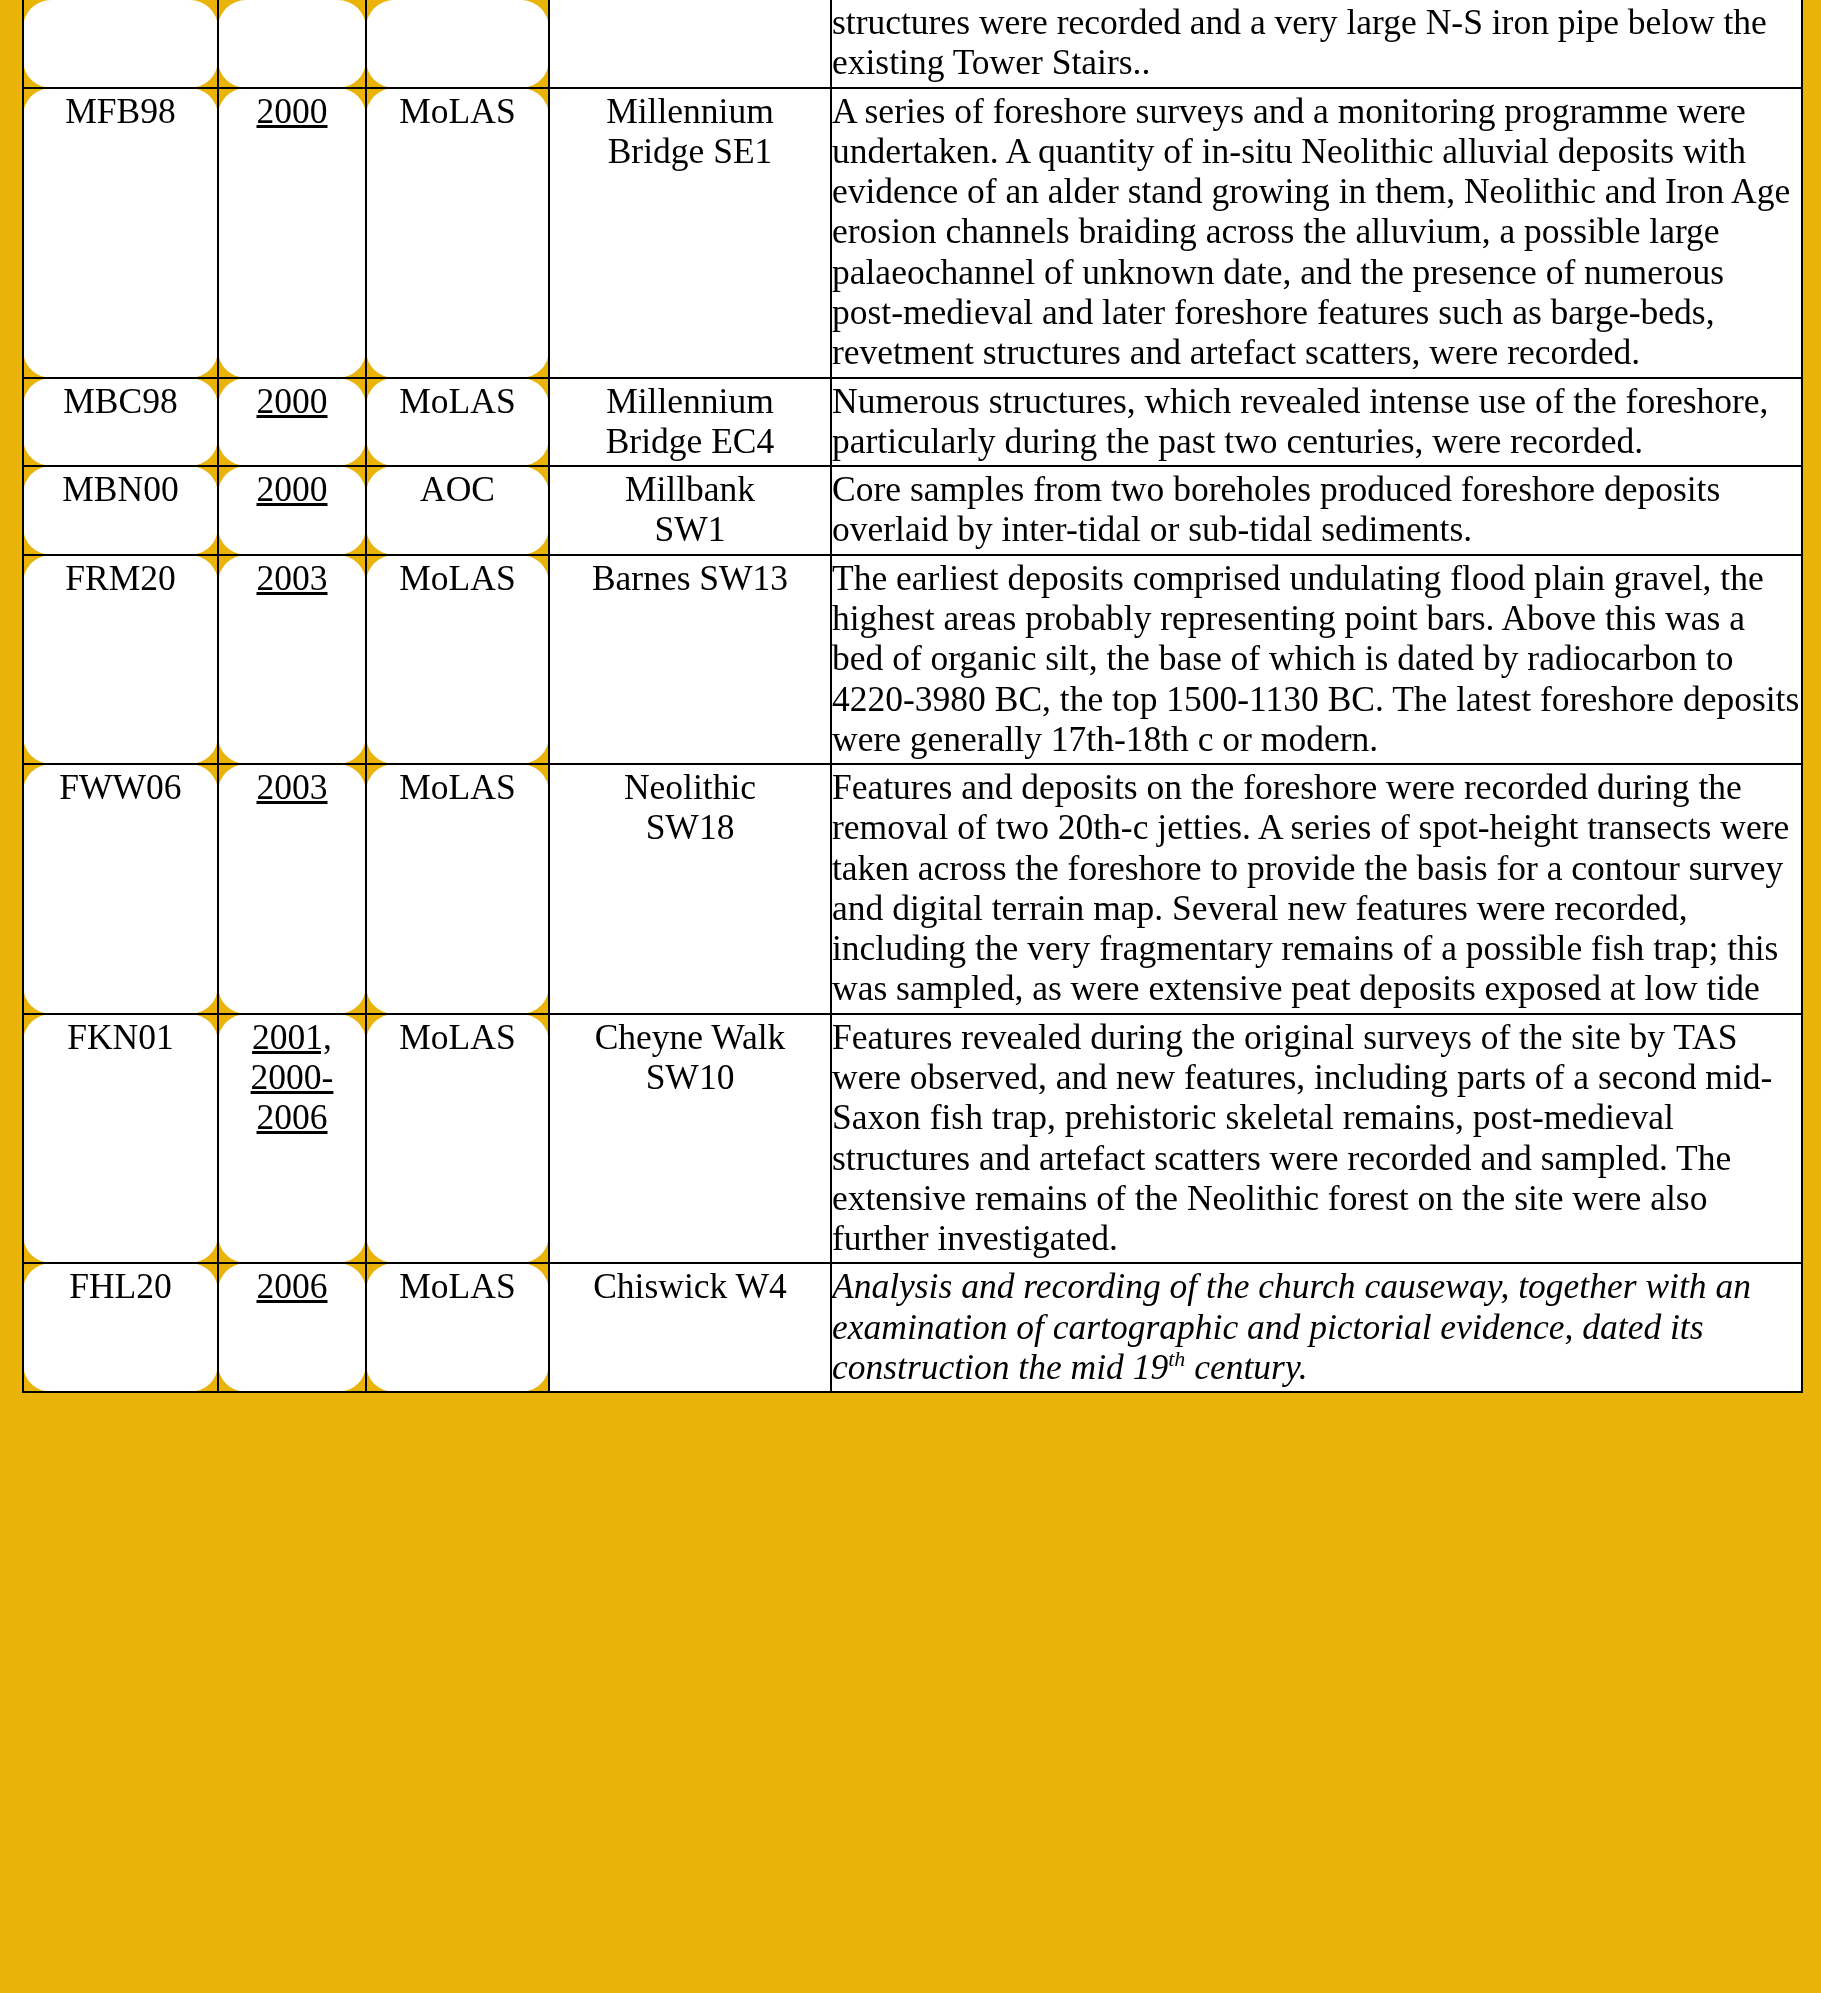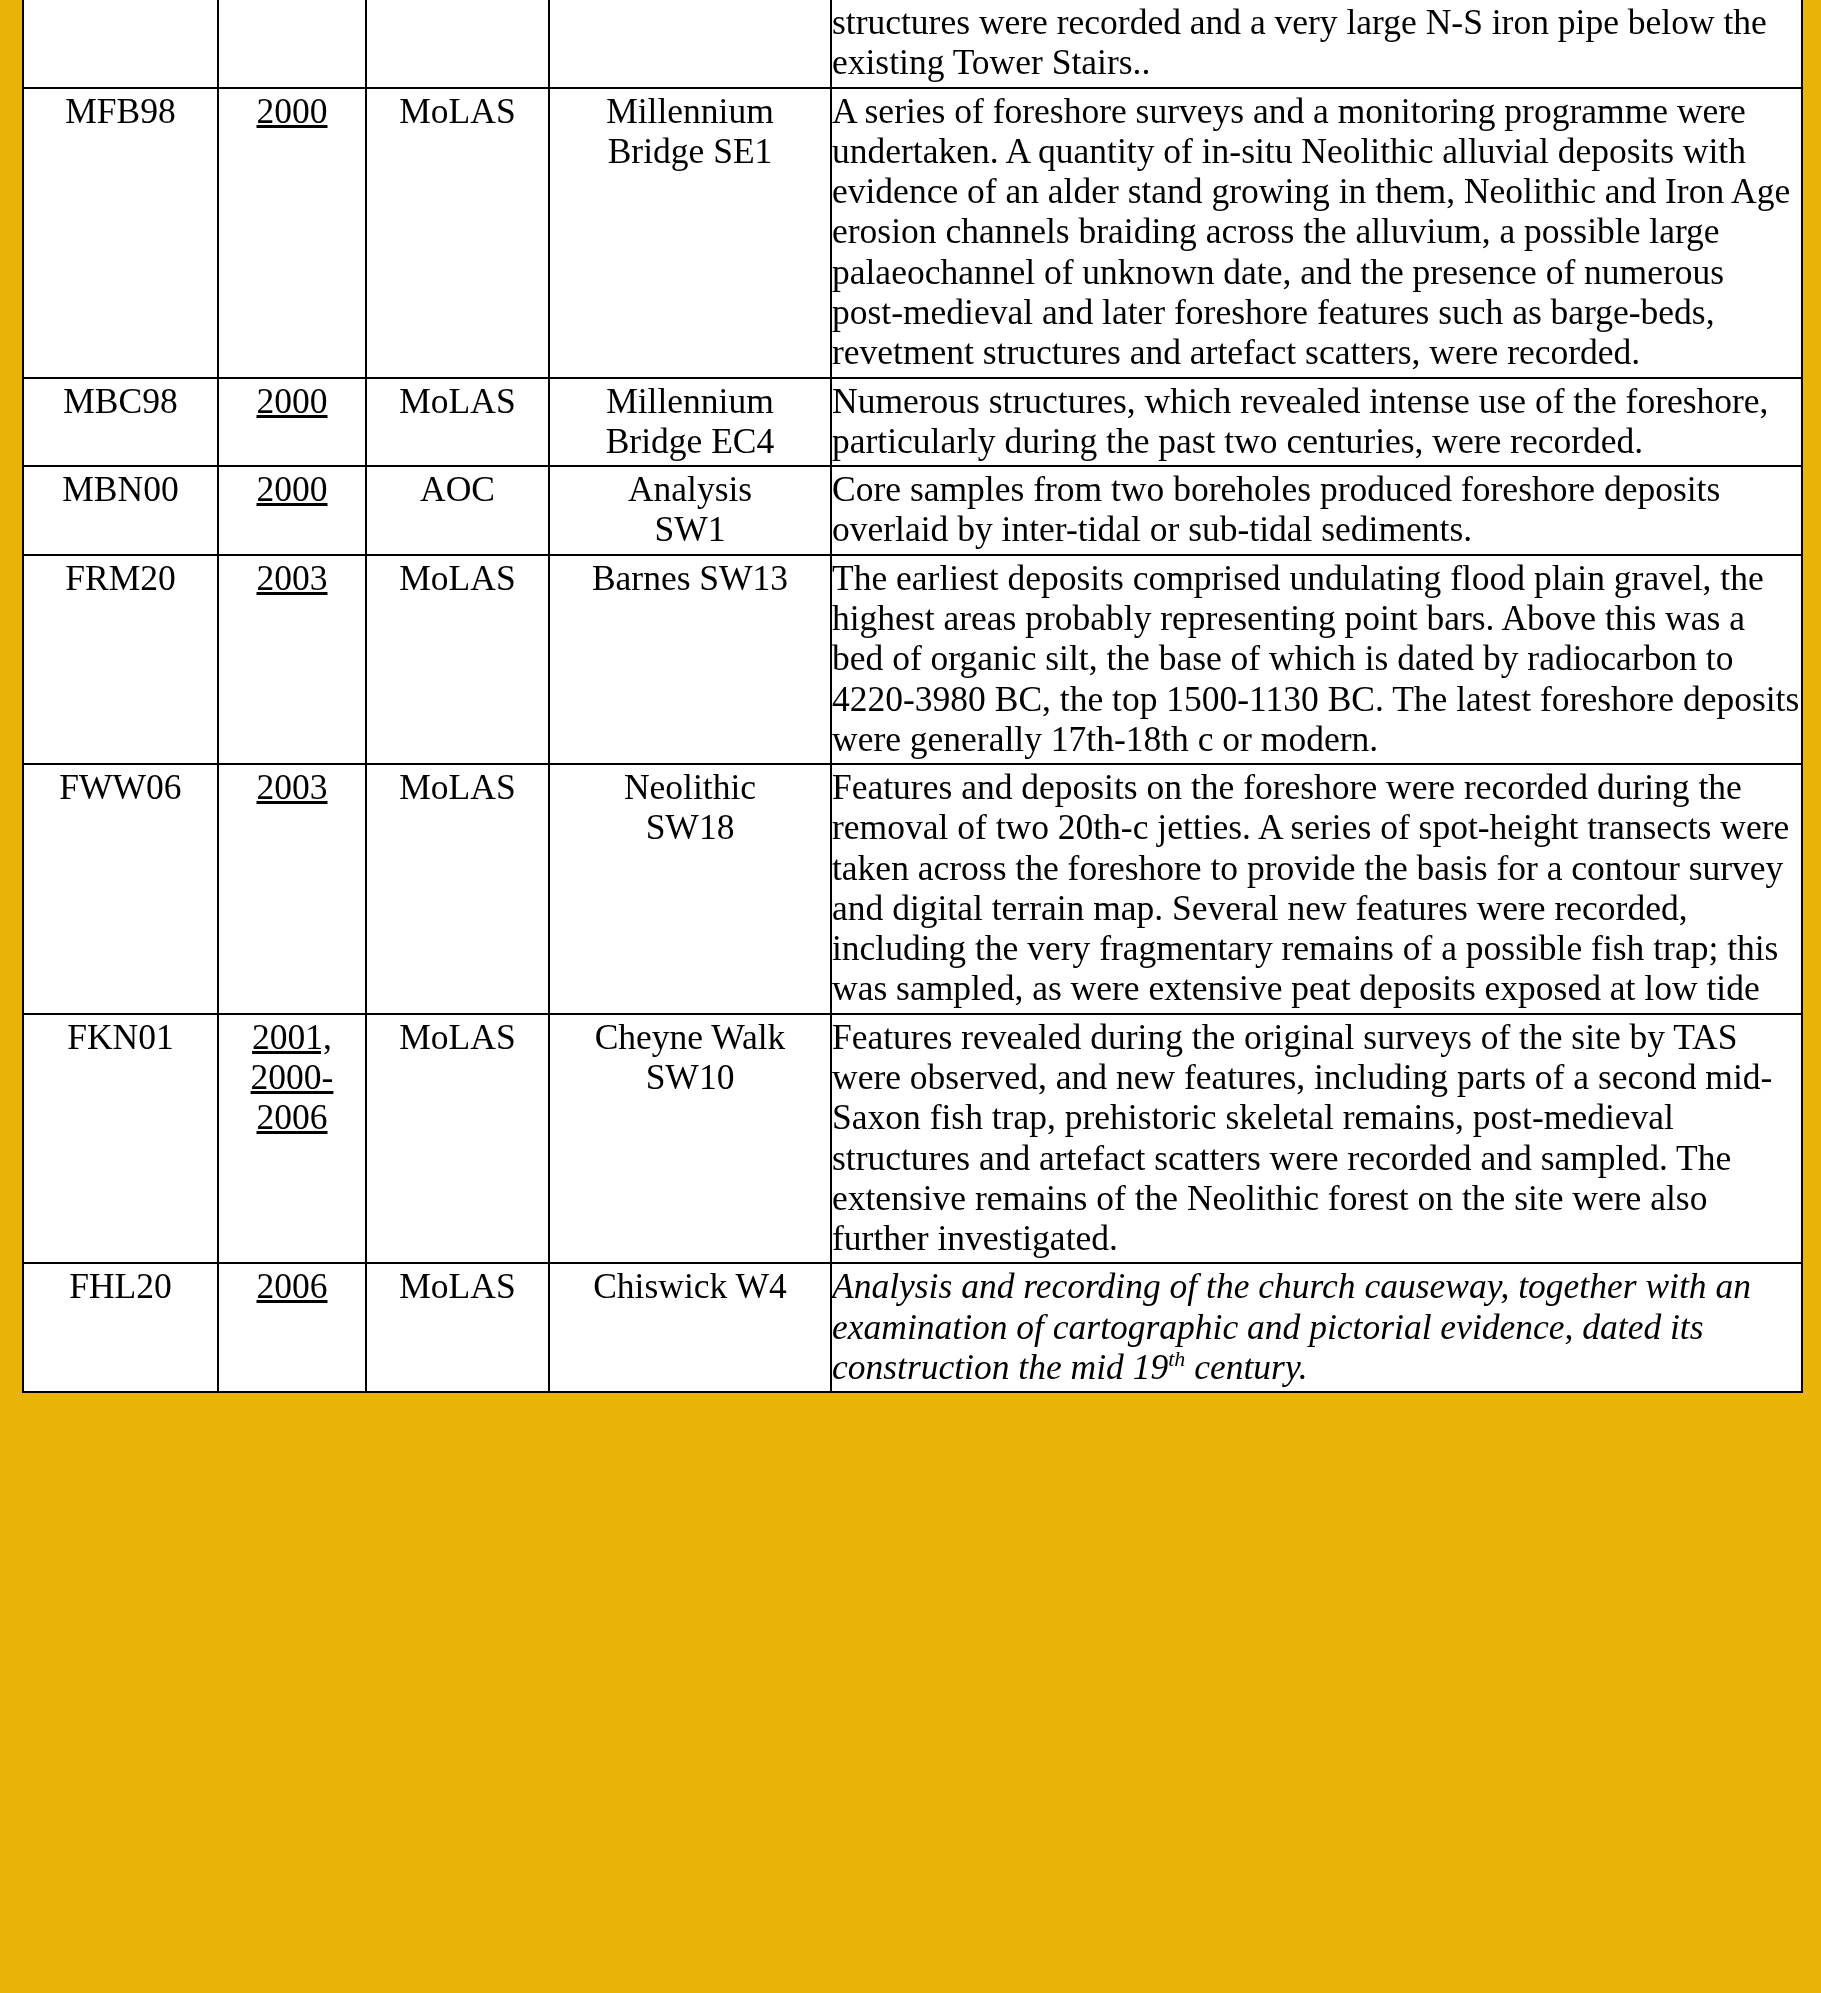--- a/index.html
+++ b/index.html
@@ -40,20 +40,21 @@
     border: 2px solid #000000;
     vertical-align: top;
     padding: 2px 0 4px 0;
     background: #ffffff;
   }
   
   tr.row-clipped > td { border-top: none; }
 
   td.code, td.year, td.org {
     text-align: center;
+    border-radius: 28px;
   }
   td.code  { padding-left: 4px; padding-right: 4px; }
   td.year  { padding-left: 4px; padding-right: 4px; text-decoration: underline; }
   td.org   { padding-left: 4px; padding-right: 4px; }
   td.loc   { text-align: center; padding-left: 15px; padding-right: 8px; }
   td.desc  { text-align: left; padding-left: 16px; padding-right: 14px; }
 
   .cell-text {
     display: block;
     white-space: pre-line;
@@ -143,21 +144,21 @@
         <td class="code">
             <span class="cell-text">MBN00</span>
           </td>
         <td class="year">
             <span class="cell-text">2000</span>
           </td>
         <td class="org">
             <span class="cell-text">AOC</span>
           </td>
         <td class="loc">
-            <span class="cell-text">Analysis
+            <span class="cell-text">Millbank
 SW1</span>
           </td>
         <td class="desc">
             <span class="cell-text">Core samples from two boreholes produced foreshore deposits overlaid by inter-tidal or sub-tidal sediments.</span>
           </td>
       </tr>
 
       <tr>
         <td class="code">
             <span class="cell-text">FRM20</span>

